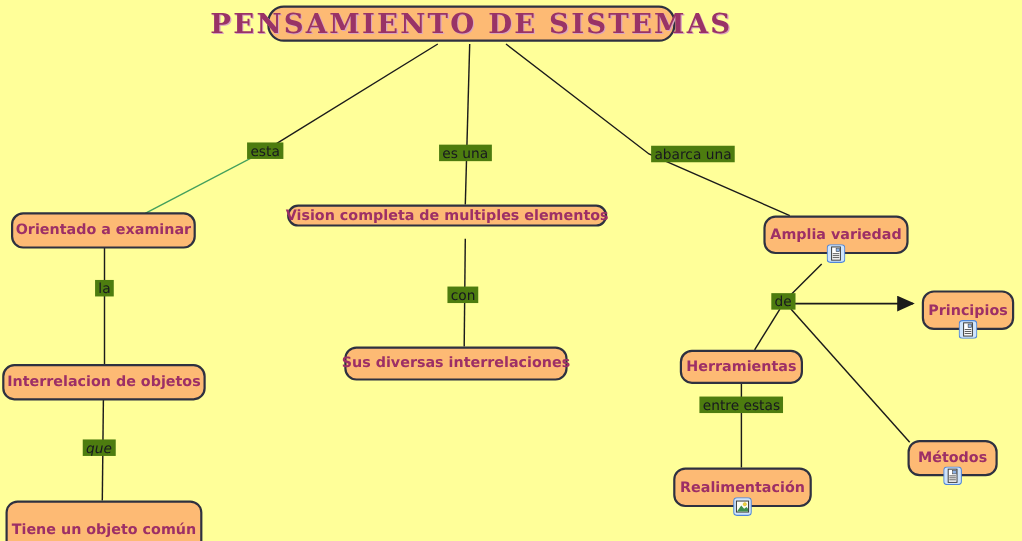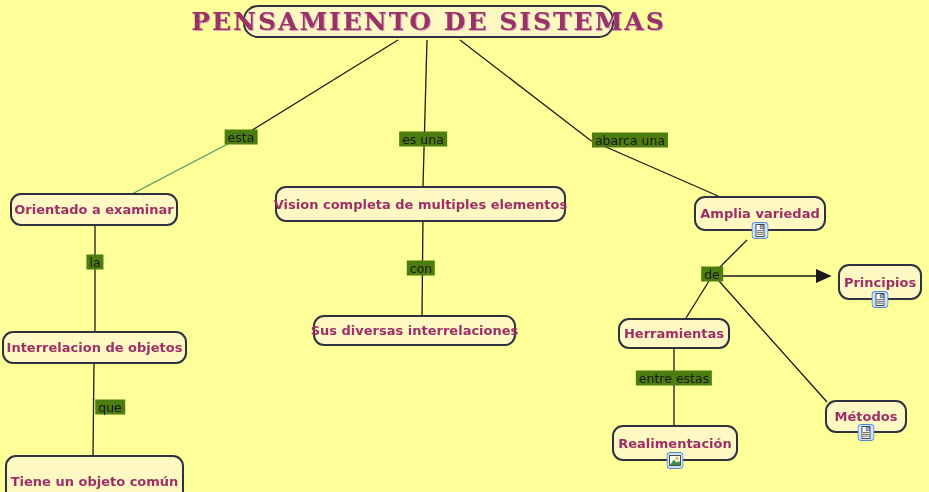--- a/index.html
+++ b/index.html
@@ -7,21 +7,21 @@
   #canvas{
     position:relative;
     width:929px;height:492px;
     background:#FFFF99;
     overflow:hidden;
   }
   #wires{position:absolute;left:0;top:0;width:929px;height:492px;}
   .node{
     position:absolute;
     display:flex;align-items:center;justify-content:center;
-    background:#fef9c3;
+    background:#fdba74;
     border:2px solid #2e3140;
     border-radius:11px;
     color:#9d2f66;
     font-weight:bold;
     font-size:13px;
     box-sizing:border-box;
     text-align:center;
     white-space:nowrap;
   }
   .title-node{
@@ -86,29 +86,29 @@
     <line x1="95" y1="225" x2="95" y2="331" stroke="#1b1b1b" stroke-width="1.3"></line>
 
     <line x1="94" y1="363" x2="93" y2="455" stroke="#1b1b1b" stroke-width="1.3"></line>
   </svg>
 
   <span class="linklabel" style="left:241px;top:137px;">esta</span>
   <span class="linklabel" style="left:423px;top:139px;">es una</span>
   <span class="linklabel" style="left:590px;top:140px;margin-left:40px;">abarca una</span>
   <span class="linklabel" style="left:95px;top:262px;">la</span>
   <span class="linklabel" style="left:421px;top:268px;">con</span>
-  <span class="linklabel" style="left:110px;top:407px;">que</span>
+  <span class="linklabel" style="left:90px;top:407px;font-style:italic;">que</span>
   <span class="linklabel" style="left:712px;top:274px;text-align:center;">de</span>
-  <span class="linklabel" style="left:674px;top:378px;">entre estas</span>
+  <span class="linklabel" style="left:674px;top:368px;">entre estas</span>
 
   <div class="node title-node" style="left:243px;top:5px;width:371px;height:33px;">PENSAMIENTO  DE SISTEMAS</div>
 
   <div class="node" style="left:10px;top:193px;width:168px;height:33px;">Orientado a examinar</div>
 
-  <div class="node" style="left:275px;top:186px;width:291px;height:36px;">Vision completa de multiples elementos</div>
+  <div class="node" style="left:261px;top:186px;width:291px;height:20px;">Vision completa de multiples elementos</div>
 
   <div class="node" style="left:694px;top:196px;width:132px;height:35px;">
     <span>Amplia variedad</span>
     <span class="res-icon">
       <svg width="17" height="17" viewBox="0 0 17 17">
         <rect x="0.5" y="0.5" width="16" height="16" rx="3" fill="#cfe4fb" stroke="#4f86d8"></rect>
         <rect x="4.5" y="2.5" width="8" height="12" fill="#ffffff" stroke="#3a3a3a" stroke-width="0.9"></rect>
         <rect x="8.6" y="3.6" width="3.2" height="3.2" fill="#8fb4e8" stroke="#3a3a3a" stroke-width="0.5"></rect>
         <line x1="5.5" y1="8.6" x2="11.5" y2="8.6" stroke="#444" stroke-width="0.8"></line>
         <line x1="5.5" y1="10.4" x2="11.5" y2="10.4" stroke="#444" stroke-width="0.8"></line>

